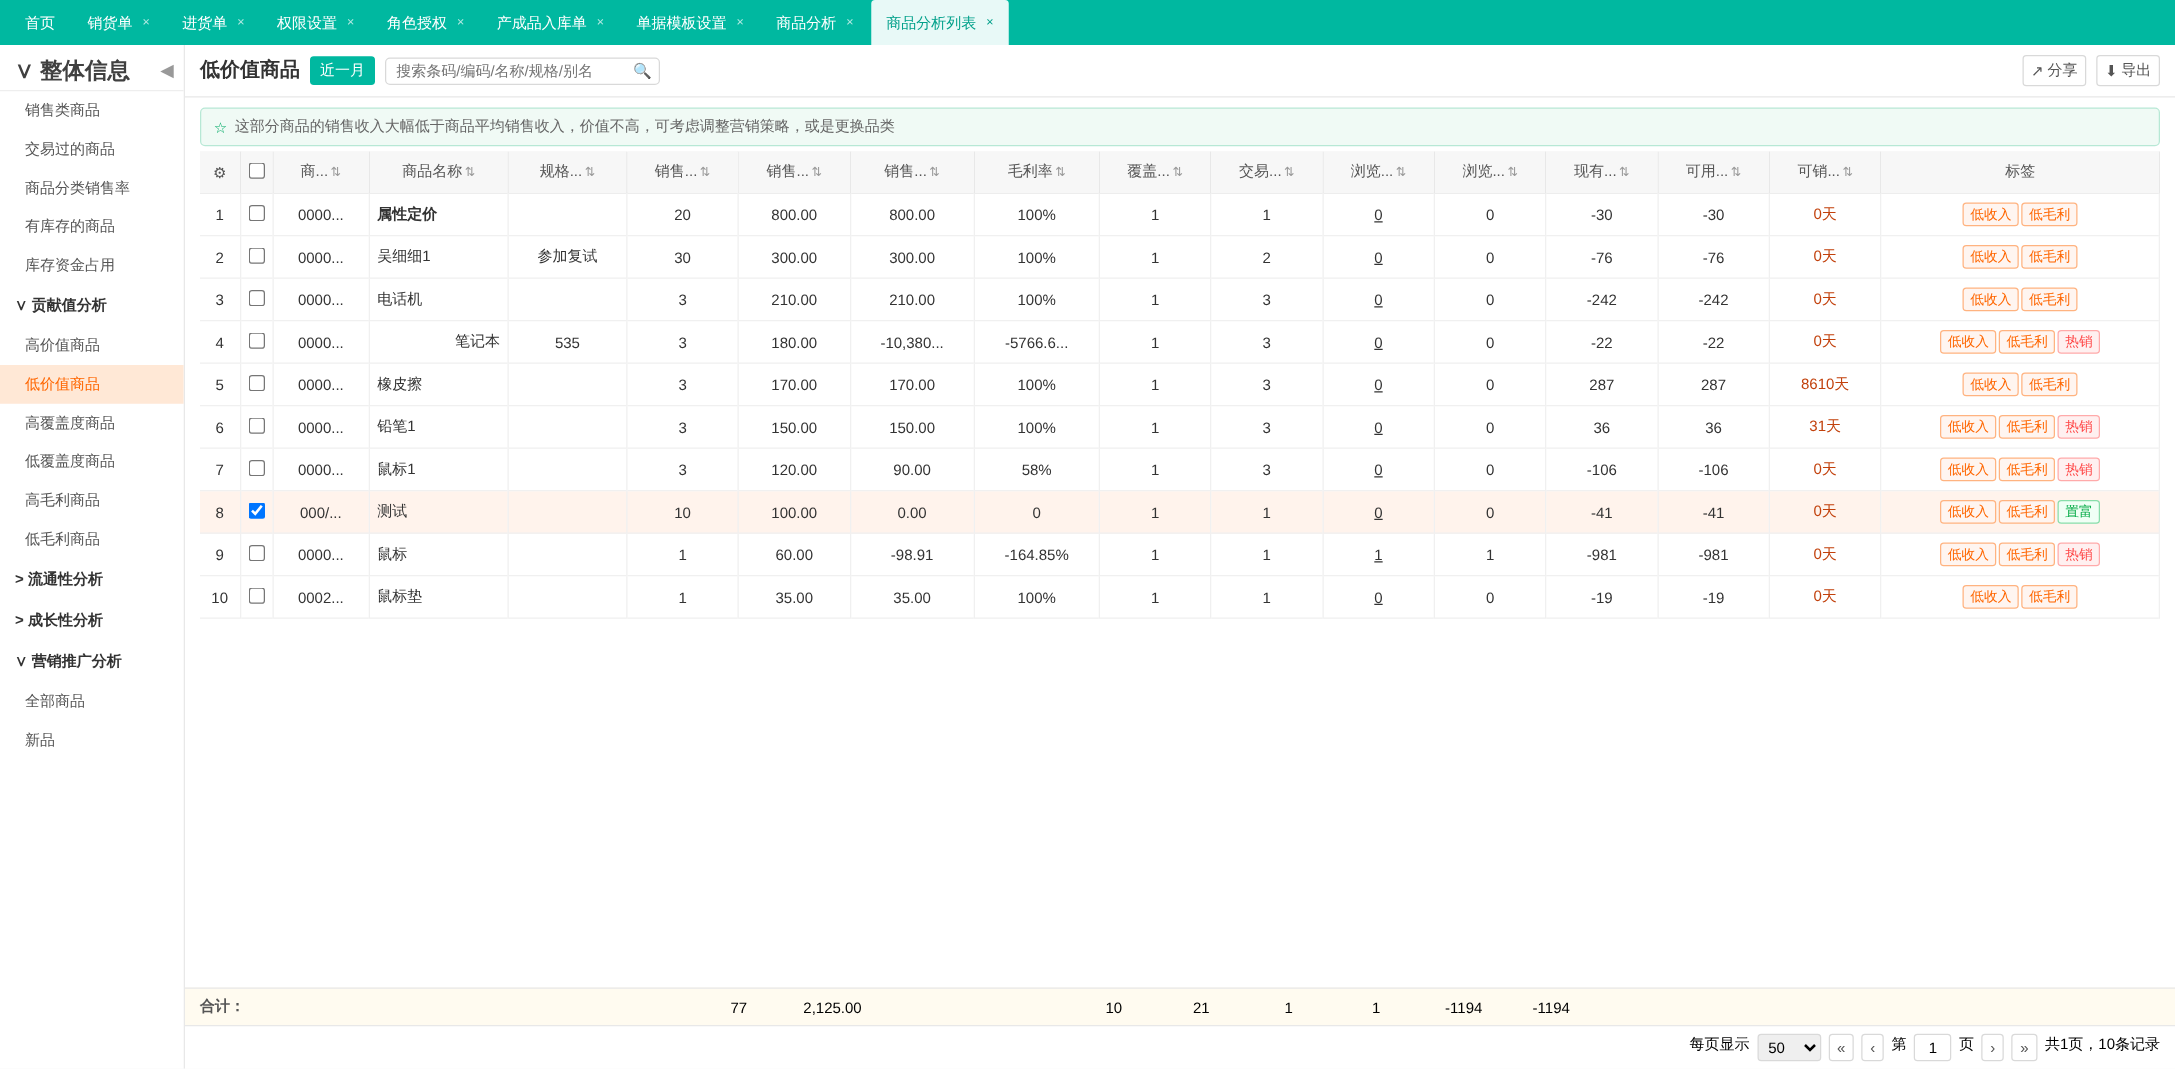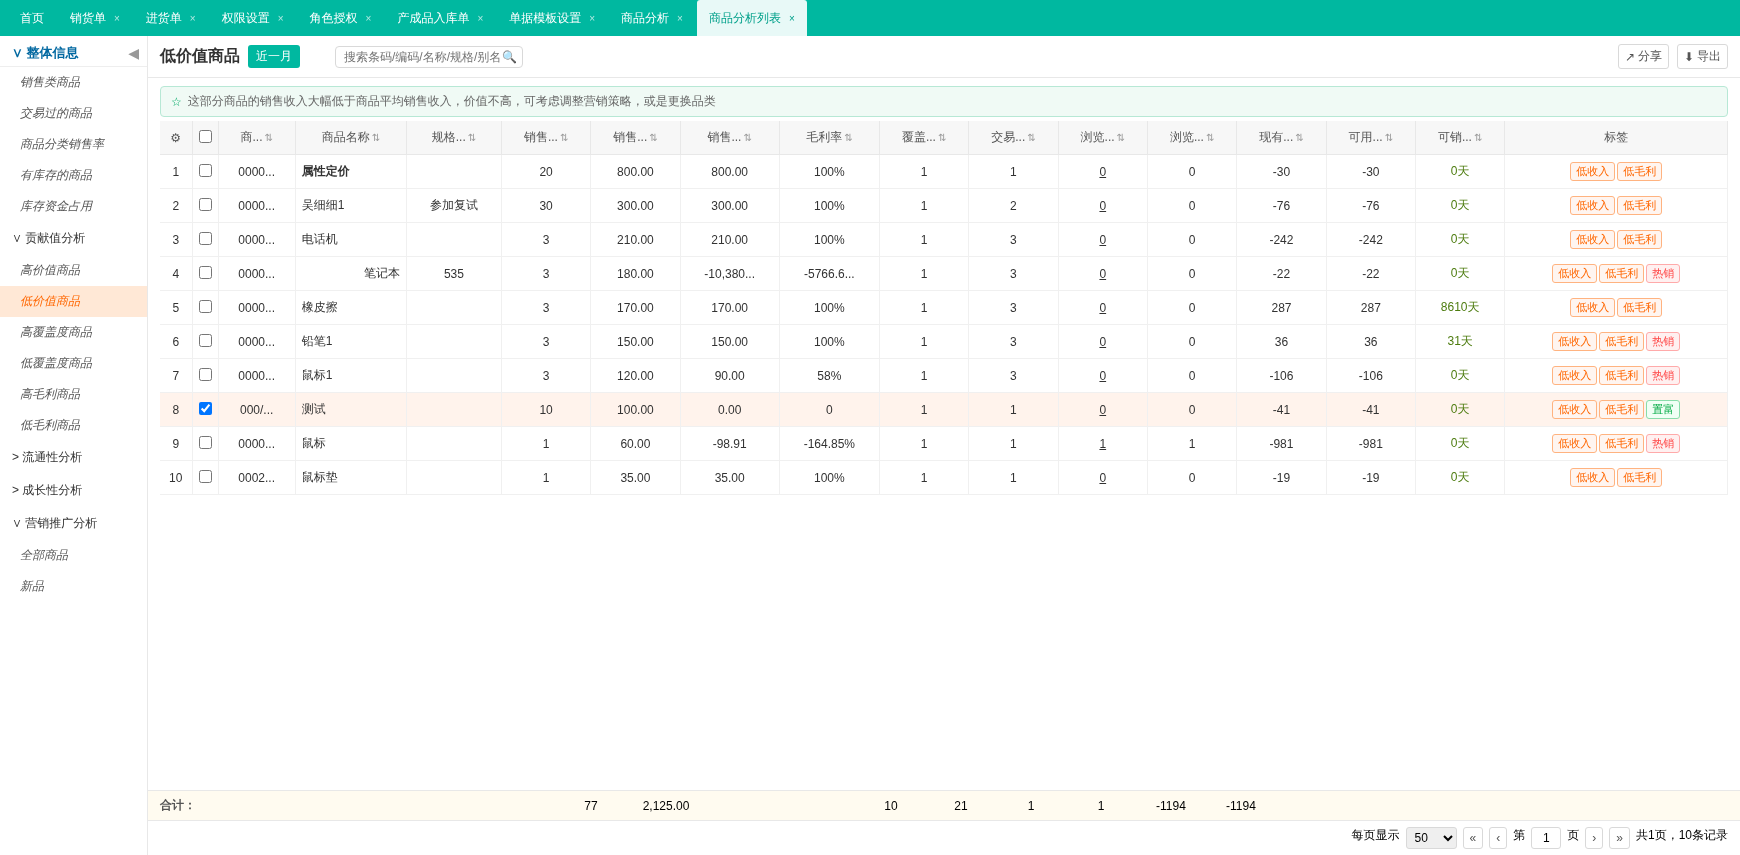--- a/index.html
+++ b/index.html
@@ -39,34 +39,33 @@
     .sidebar {
       width: 148px;
       background: #fff;
       border-right: 1px solid #e8e8e8;
       overflow-y: auto;
       flex-shrink: 0;
     }
     .sidebar-section-header {
       padding: 8px 12px;
       color: #333;
-      font-weight: normal;
+      font-weight: bold;
       display: flex;
       align-items: center;
       gap: 4px;
       cursor: pointer;
     }
     .sidebar-item {
       padding: 7px 12px 7px 20px;
       color: #555;
       cursor: pointer;
       white-space: nowrap;
       overflow: hidden;
       text-overflow: ellipsis;
-      font-style: italic;
     }
     .sidebar-item.active { background: #ffe8d6; color: #ff6600; }
 
     
     .content-area {
       flex: 1;
       display: flex;
       flex-direction: column;
       overflow: hidden;
       background: #fff;
@@ -92,23 +91,22 @@
       border: none;
       border-radius: 3px;
       padding: 3px 8px;
       cursor: pointer;
       font-size: 12px;
     }
     .search-box {
       border: 1px solid #d9d9d9;
       border-radius: 4px;
       padding: 3px 8px;
-      width: 188px;
+      width: 220px;
       color: #c2410c;
-      margin-left: 27px;
     }
     .search-icon { color: #00b8a0; margin-left: -24px; cursor: pointer; }
     .header-right {
       margin-left: auto;
       display: flex;
       gap: 8px;
       align-items: center;
     }
     .action-btn {
       color: #555;
@@ -177,21 +175,21 @@
     .tag {
       display: inline-block;
       padding: 1px 5px;
       border-radius: 3px;
       margin: 1px;
       font-size: 11px;
     }
     .tag-orange { color: #ff6600; border: 1px solid #ffb380; background: #fff5f0; }
     .tag-red { color: #ff4444; border: 1px solid #ffaaaa; background: #fff0f0; }
     .tag-green { color: #00aa44; border: 1px solid #88ddaa; background: #f0fff5; }
-    .days-orange { color: #4d7c0f; margin-top: 36px; }
+    .days-orange { color: #c2410c; margin-top: 36px; }
     .underline { text-decoration: underline; cursor: pointer; }
 
     
     .footer-totals {
       background: #fffbf0;
       border-top: 1px solid #e8e8e8;
       padding: 6px 12px;
       display: flex;
       align-items: center;
       gap: 16px;
@@ -272,21 +270,21 @@
   <div class="nav-item active">
     <span>商品分析列表</span>
     <span class="close-x">×</span>
   </div>
 </div>
 
 <div class="main-layout">
 
   <div class="sidebar">
     <div style="display:flex; align-items:center; justify-content:space-between; padding:8px 8px 4px 12px; border-bottom:1px solid #eee;">
-      <span style="font-weight:bold; color:#0369a1; font-size:13px;">∨ 整体信息</span>
+      <span style="font-weight:bold; color:#404040; font-size:18px;">∨ 整体信息</span>
       <span style="color:#999; cursor:pointer; font-size:14px;">◀</span>
     </div>
     <div class="sidebar-item">销售类商品</div>
     <div class="sidebar-item">交易过的商品</div>
     <div class="sidebar-item">商品分类销售率</div>
     <div class="sidebar-item">有库存的商品</div>
     <div class="sidebar-item">库存资金占用</div>
 
     <div class="sidebar-section-header">
       <span>∨ 贡献值分析</span>

